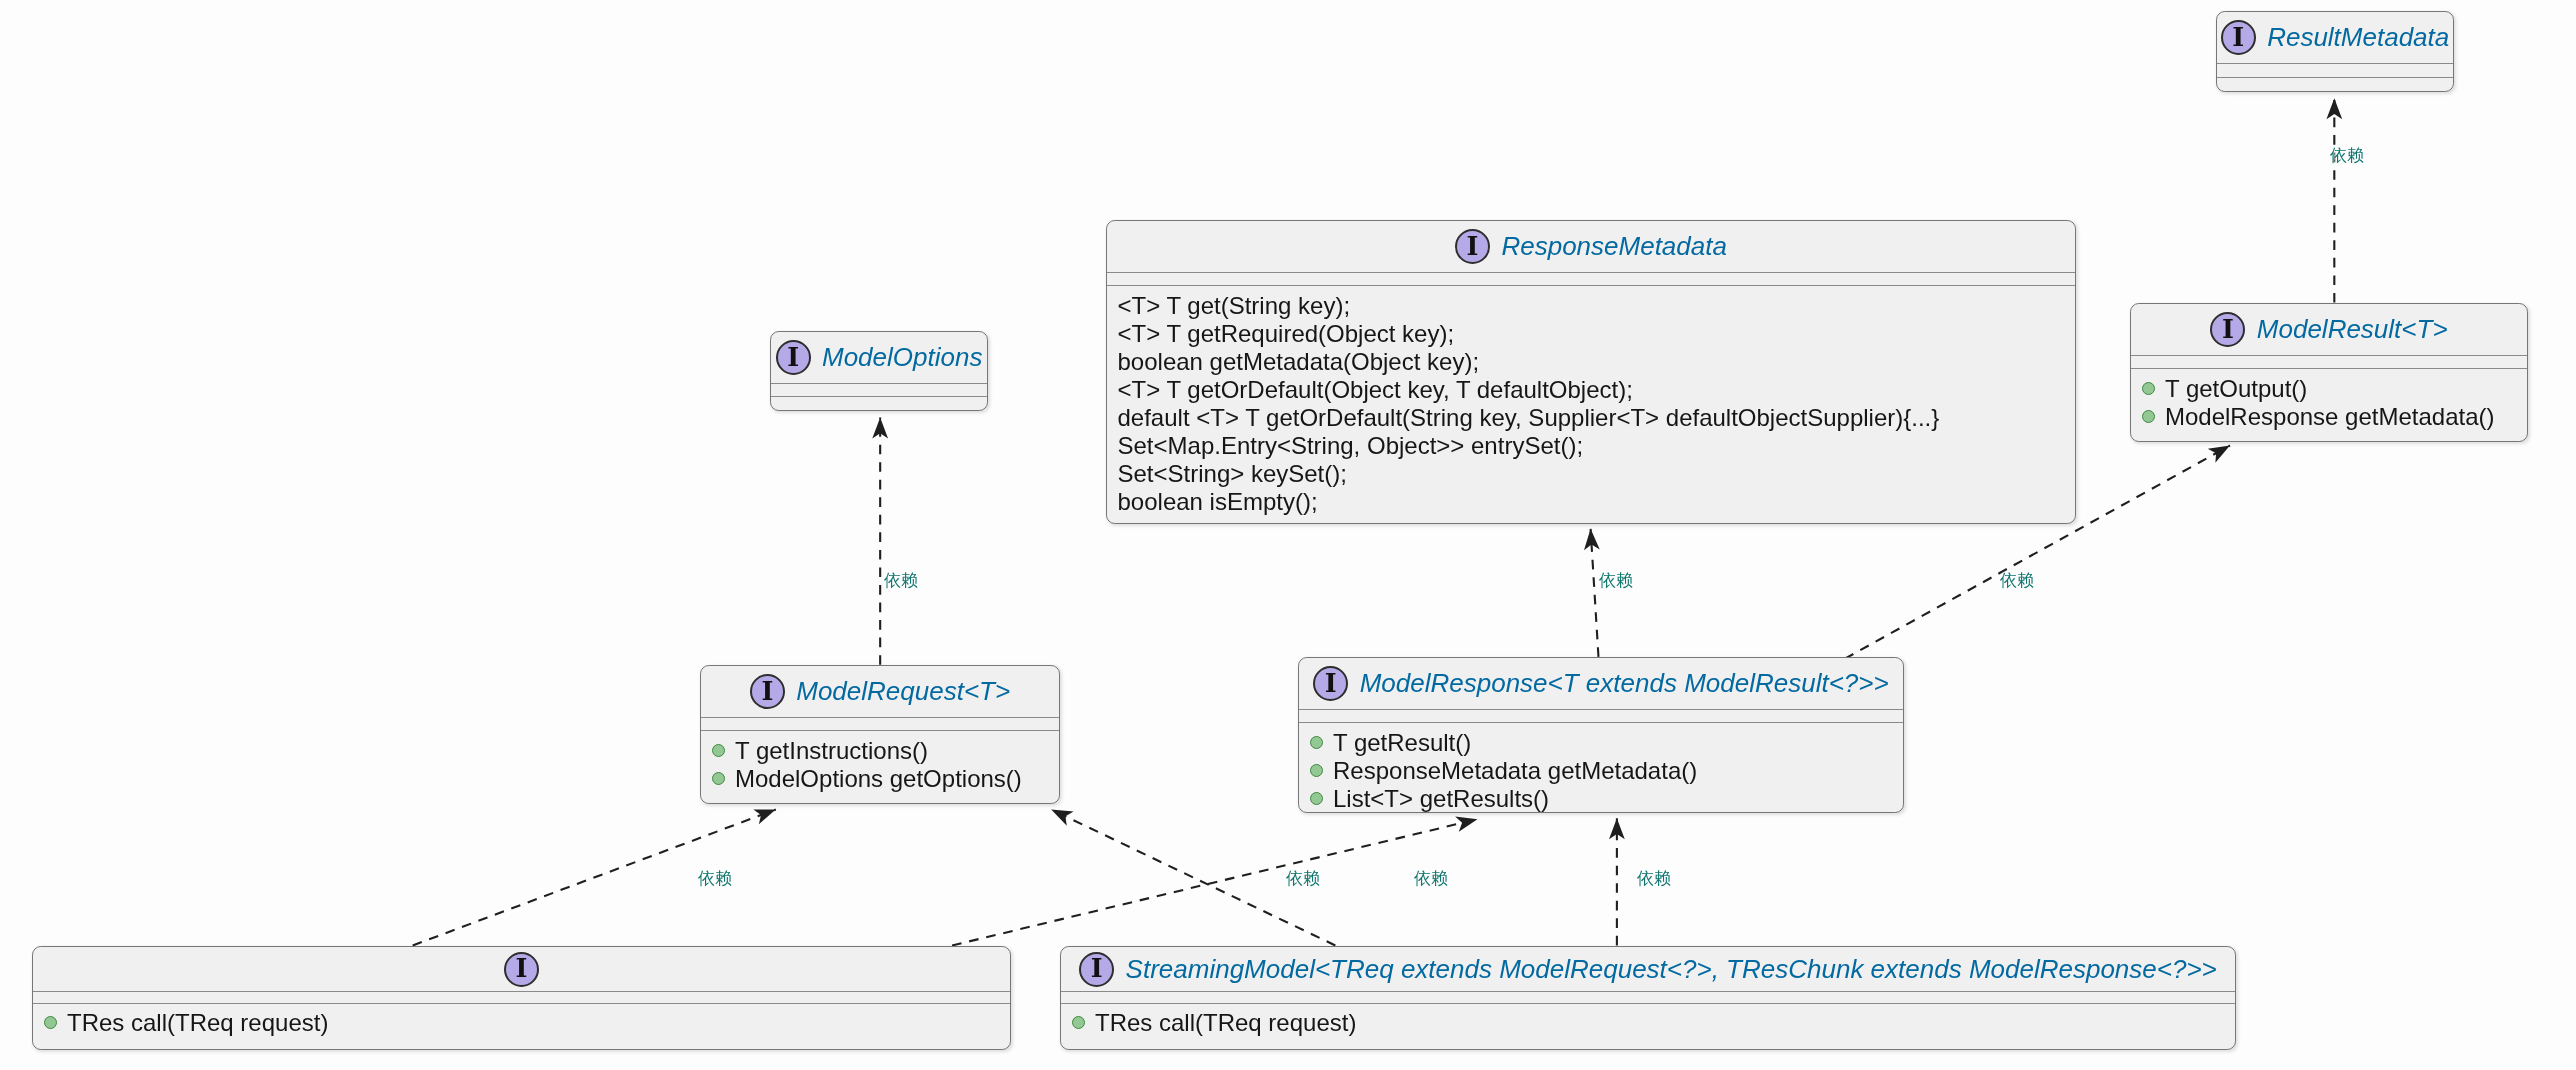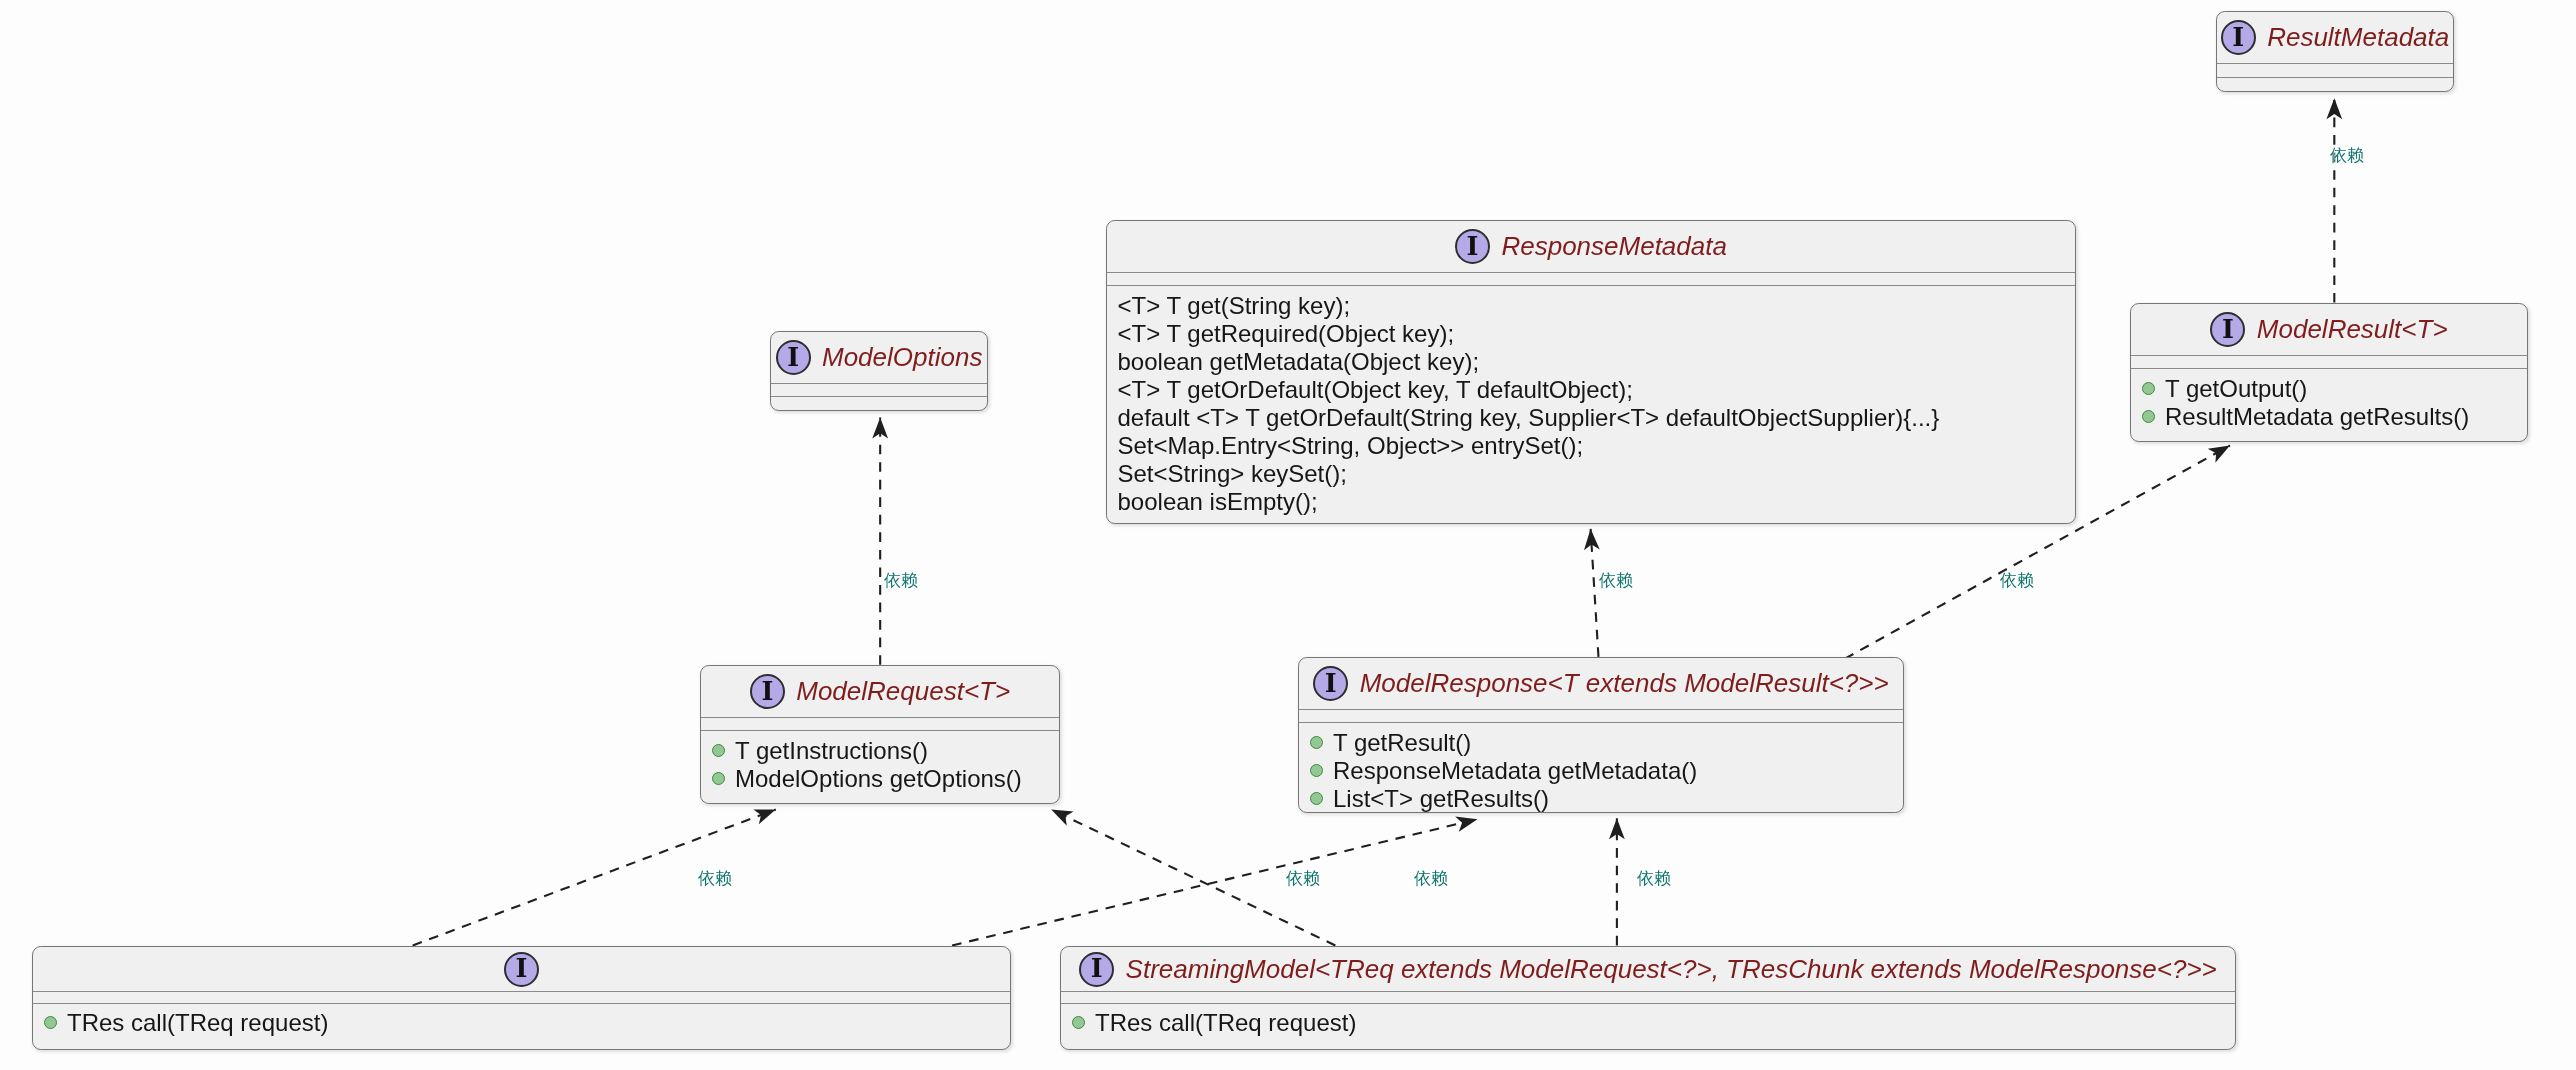--- a/index.html
+++ b/index.html
@@ -44,21 +44,21 @@
     display:flex; align-items:center; justify-content:center;
     font-family:"DejaVu Serif", serif;
     font-weight:bold;
     font-size:25.4px;
     line-height:1;
     color:#111;
   }
   .title {
     font-style:italic;
     font-size:26px;
-    color:#7f1d1d;
+    color:#0369a1;
     white-space:nowrap;
   }
   .sep { flex:none; height:0; border-top:1.8px solid #8a8a8a; }
   .fields { flex:none; height:12.3px; }
   .node.compact .fields { height:10.5px; }
   .methods {
     flex:1;
     padding:5.3px 10.5px 3.5px 10.5px;
     font-size:24px;
     color:#161616;
@@ -182,21 +182,21 @@
     <div class="fields"></div>
     <div class="sep"></div>
     <div class="methods">
 
     <div class="m-row">
           <span class="m-dot"></span>
           <span>T getOutput()</span>
         </div>
         <div class="m-row">
           <span class="m-dot"></span>
-          <span>ResultMetadata getResults()</span>
+          <span>ModelResponse getMetadata()</span>
         </div>
       </div>
   </div>
 
   <div class="node" style="left:700px; top:665px; width:360px; height:139px;">
     <div class="hdr">
       <span class="iface-icon">I</span>
       <span class="title">ModelRequest&lt;T&gt;</span>
     </div>
     <div class="sep"></div>

